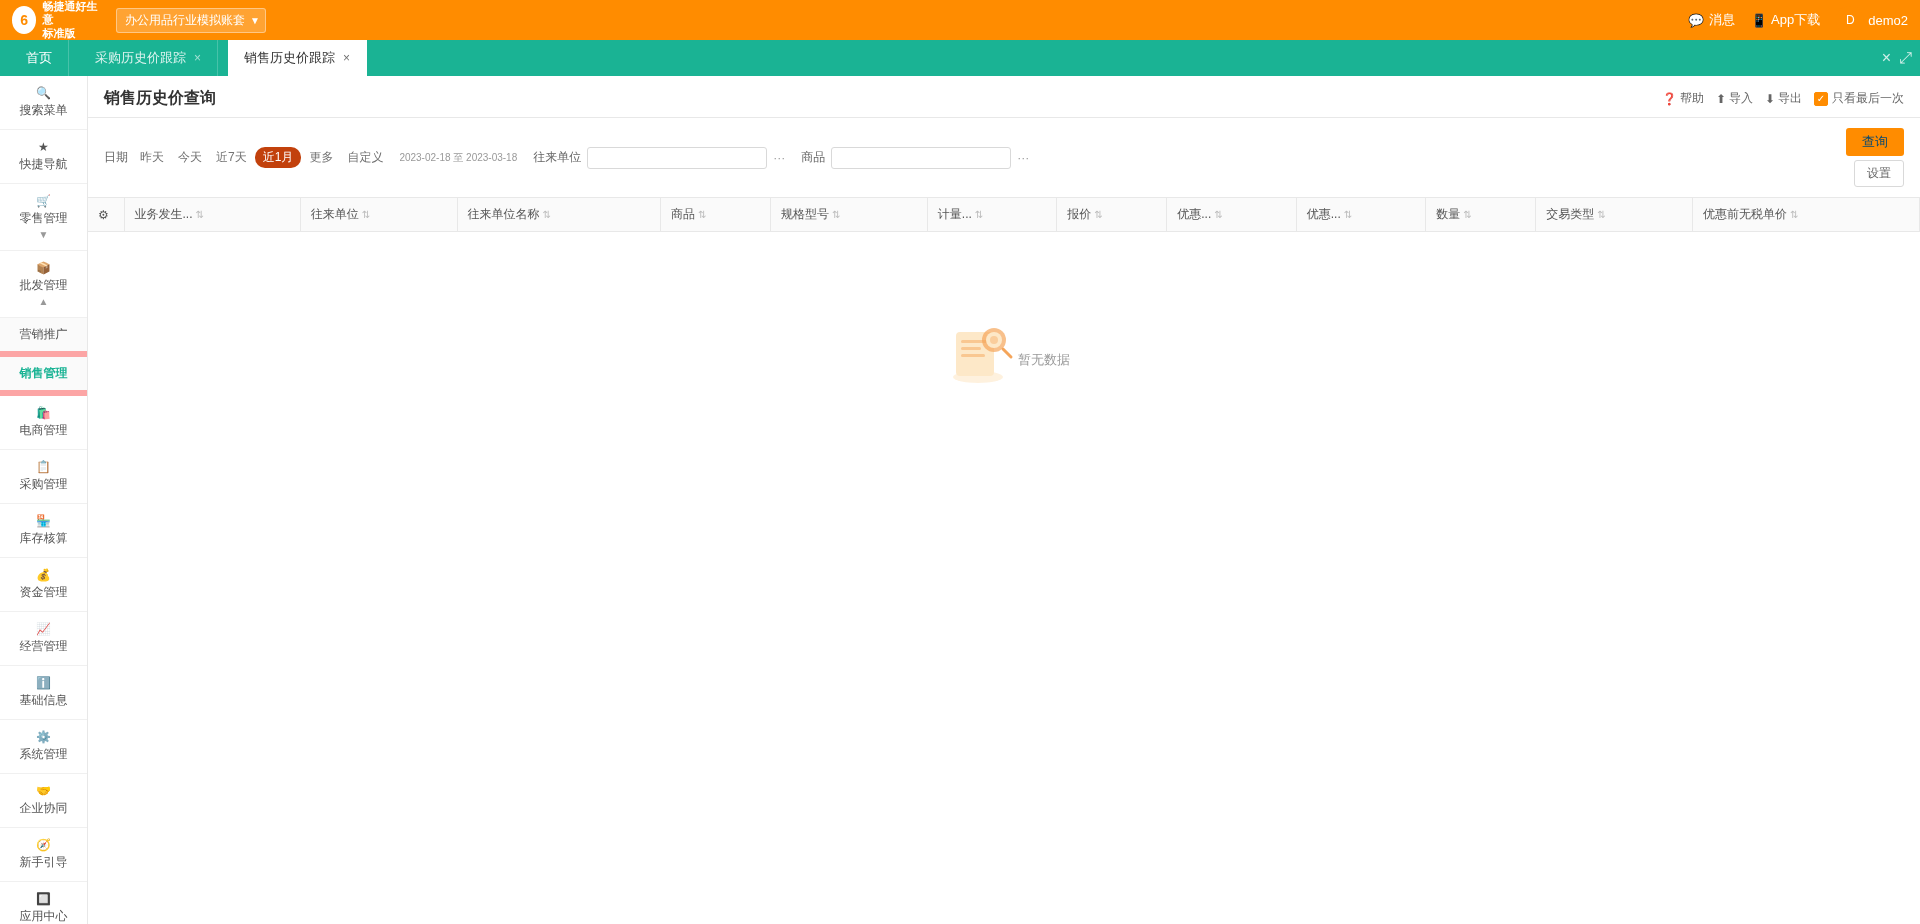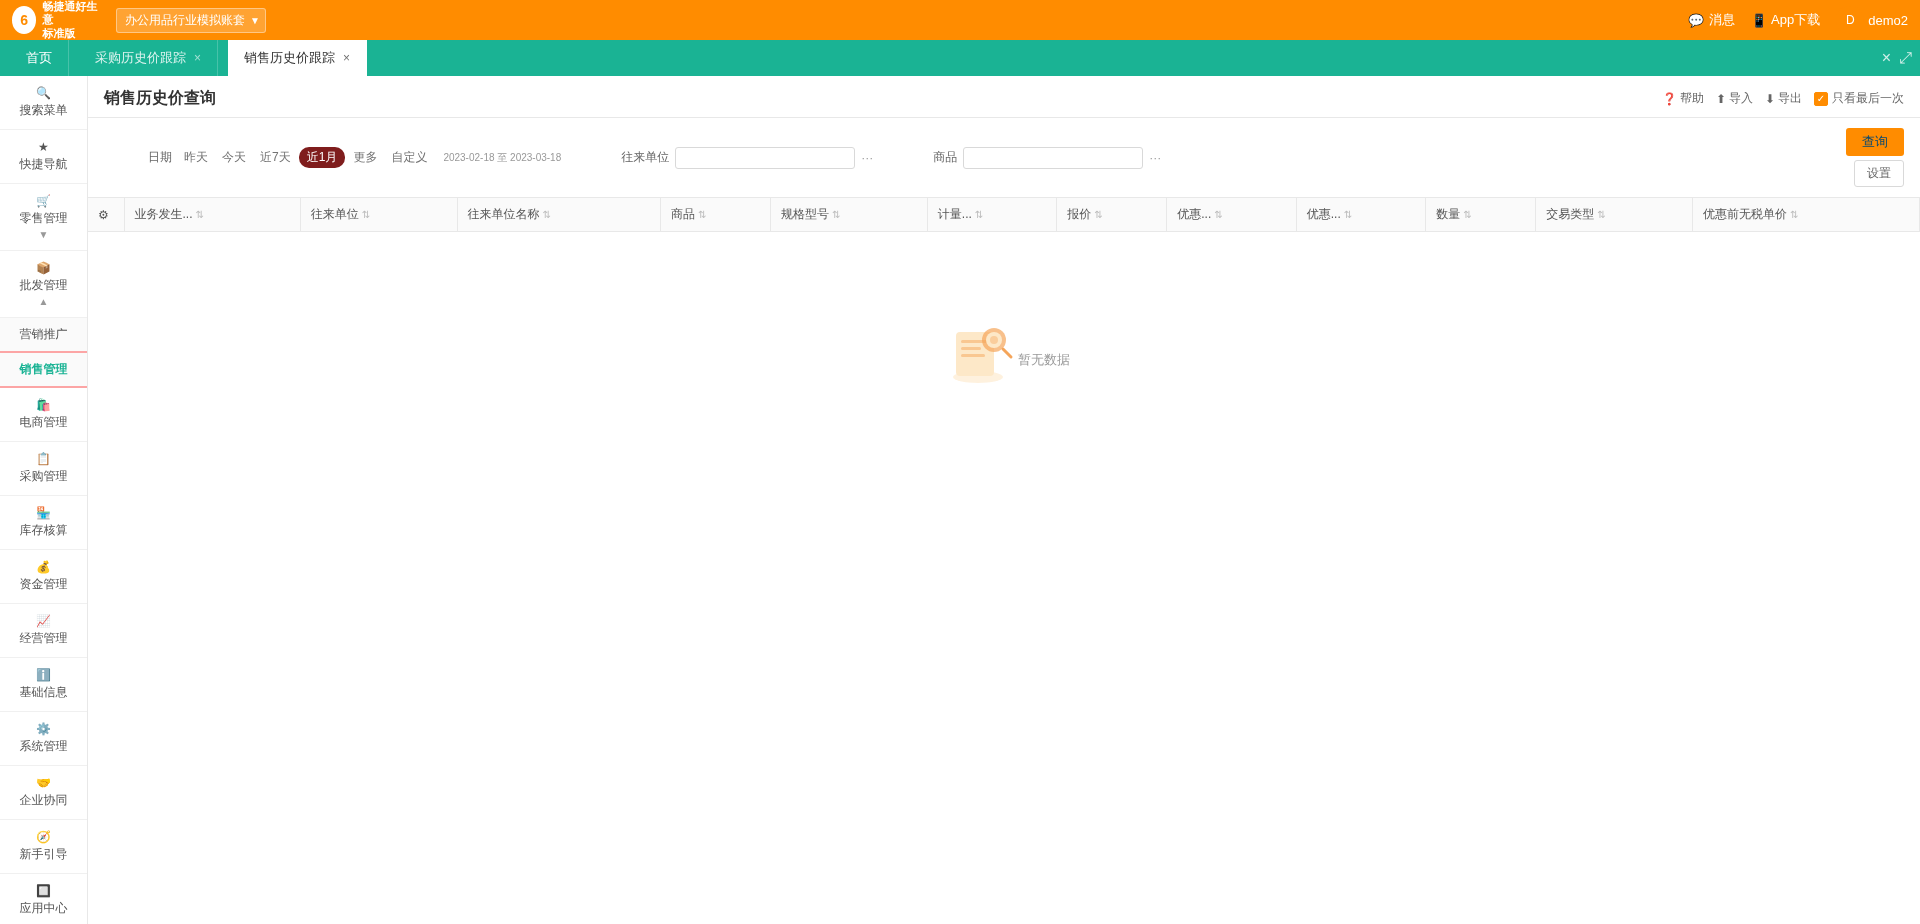--- a/index.html
+++ b/index.html
@@ -149,21 +149,21 @@
     .sidebar-arrow {
       font-size: 10px;
       color: #999;
     }
     .sidebar-sub-item {
       padding: 8px 4px;
       text-align: center;
       cursor: pointer;
       color: #555;
       font-size: 12px;
-      border-bottom: 2px solid #fca5a5;
+      border-bottom: 6px solid #fca5a5;
       background: #fafafa;
     }
     .sidebar-sub-item.active { color: #1ab394; font-weight: bold; }
 
     
     .content {
       flex: 1;
       display: flex;
       flex-direction: column;
       overflow: hidden;
@@ -230,41 +230,40 @@
       display: flex;
       align-items: center;
       gap: 16px;
       border-bottom: 1px solid #e8e8e8;
       flex-wrap: wrap;
     }
     .filter-group {
       display: flex;
       align-items: center;
       gap: 6px;
-      margin-left: 44px;
     }
     .filter-label {
       color: #666;
       font-size: 12px;
       white-space: nowrap;
     }
     .date-shortcuts {
       display: flex;
       align-items: center;
       gap: 2px;
     }
     .date-btn {
       padding: 2px 6px;
       font-size: 12px;
       color: #737373;
       cursor: pointer;
       border-radius: 3px;
     }
     .date-btn.active {
-      background: #7f1d1d;
+      background: #c2410c;
       color: white;
       border-radius: 10px;
       padding: 2px 8px;
     }
     .date-range-text {
       font-size: 10px;
       color: #999;
       margin-left: 4px;
     }
     .filter-input {

